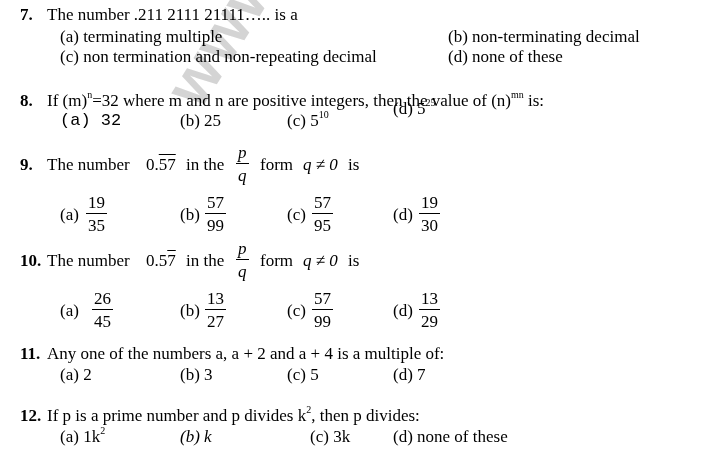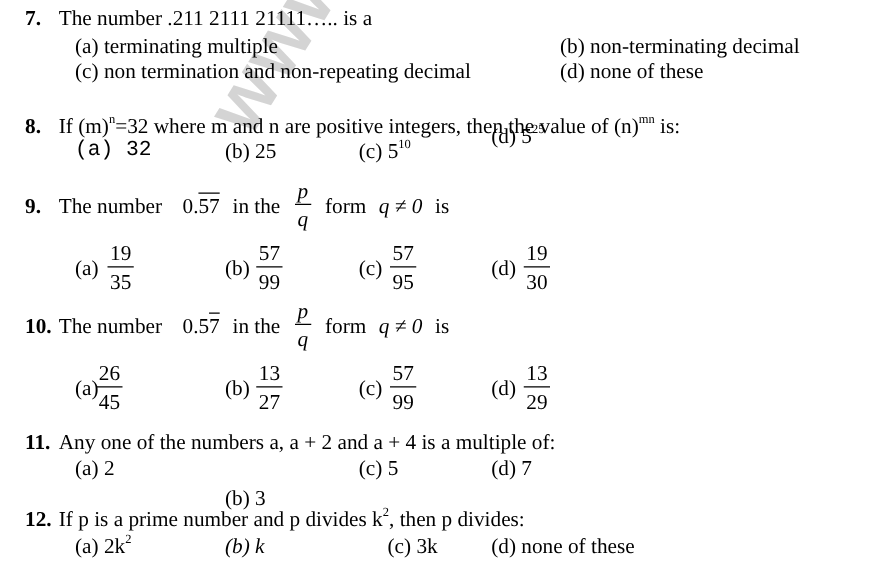--- a/index.html
+++ b/index.html
@@ -89,21 +89,21 @@
   <span class="abs" style="left:186px;top:252px;">in the</span>
   <span class="frac ital" style="left:236px;top:240px;">
       <span class="num">p</span>
       <span class="den">q</span>
     </span>
   <span class="abs" style="left:260px;top:252px;">form</span>
   <span class="abs ital" style="left:303px;top:252px;">q ≠ 0</span>
   <span class="abs" style="left:348px;top:252px;">is</span>
 
   <span class="abs" style="left:60px;top:302px;">(a)</span>
-  <span class="frac" style="left:77px;top:290px;">
+  <span class="frac" style="left:92px;top:290px;">
       <span class="num">26</span>
       <span class="den">45</span>
     </span>
   <span class="abs" style="left:180px;top:302px;">(b)</span>
   <span class="frac" style="left:205px;top:290px;">
       <span class="num">13</span>
       <span class="den">27</span>
     </span>
   <span class="abs" style="left:287px;top:302px;">(c)</span>
   <span class="frac" style="left:312px;top:290px;">
@@ -114,25 +114,25 @@
   <span class="frac" style="left:419px;top:290px;">
       <span class="num">13</span>
       <span class="den">29</span>
     </span>
 </div>
 
 <div>
   <span class="abs qnum" style="left:20px;top:345px;">11.</span>
   <span class="abs" style="left:47px;top:345px;">Any one of the numbers a, a + 2 and a + 4 is a multiple of:</span>
   <span class="abs" style="left:60px;top:366px;"><span>(a)</span> <span>2</span></span>
-  <span class="abs" style="left:180px;top:366px;margin-top:24px;"><span>(b)</span> <span>3</span></span>
+  <span class="abs" style="left:180px;top:366px;"><span>(b)</span> <span>3</span></span>
   <span class="abs" style="left:287px;top:366px;"><span>(c)</span> <span>5</span></span>
   <span class="abs" style="left:393px;top:366px;"><span>(d)</span> <span>7</span></span>
 </div>
 
 <div>
   <span class="abs qnum" style="left:20px;top:407px;">12.</span>
   <span class="abs" style="left:47px;top:407px;"><span>If p is a prime number and p divides k</span><sup>2</sup><span>, then p divides:</span></span>
-  <span class="abs" style="left:60px;top:428px;"><span>(a)</span> <span>2k</span><sup>2</sup></span>
+  <span class="abs" style="left:60px;top:428px;"><span>(a)</span> <span>1k</span><sup>2</sup></span>
   <span class="abs" style="left:180px;top:428px;font-style:italic;"><span>(b)</span> <span>k</span></span>
   <span class="abs" style="left:287px;top:428px;margin-left:23px;"><span>(c)</span> <span>3k</span></span>
   <span class="abs" style="left:393px;top:428px;"><span>(d)</span> <span>none of these</span></span>
 </div>
 
 </body></html>

